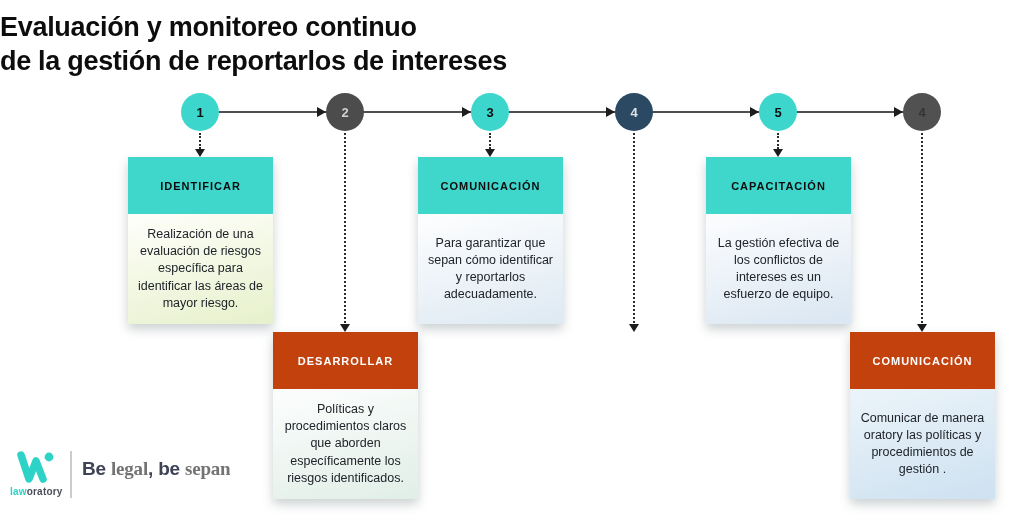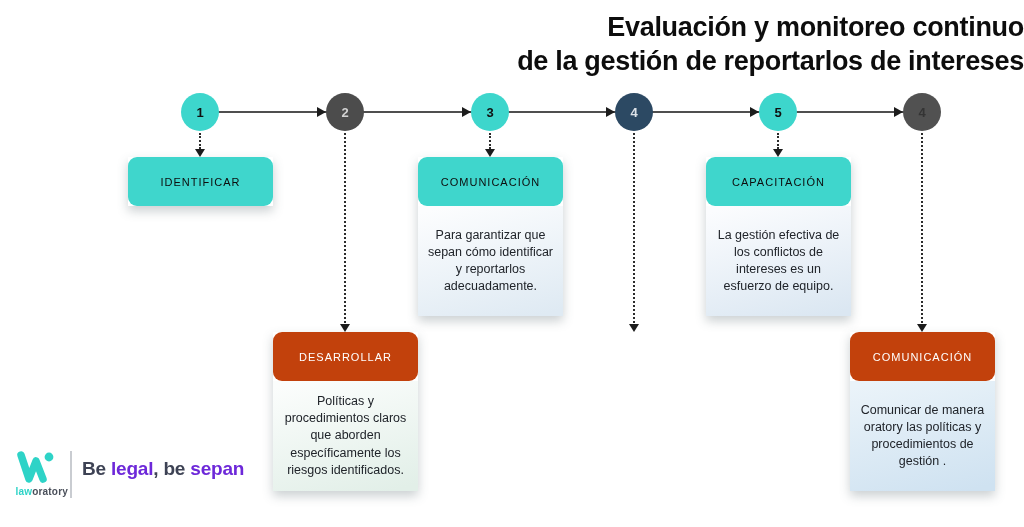--- a/index.html
+++ b/index.html
@@ -5,21 +5,21 @@
   * { margin:0; padding:0; box-sizing:border-box; }
   html,body { background:#ffffff; }
   body { font-family:"Liberation Sans","DejaVu Sans",sans-serif; }
   .canvas {
     position:relative; width:1024px; height:527px; background:#ffffff; overflow:hidden;
   }
 
   
   .title {
     position:absolute; top:10px; left:0; width:100%;
-    text-align:right; font-weight:800; color:#0d0d0d;
+    text-align:left; font-weight:800; color:#0d0d0d;
     font-size:27px; line-height:34px; letter-spacing:-0.3px;
   }
 
   
   .hline { position:absolute; top:111px; left:200px; width:722px; height:2px; background:#4f4f4f; }
   .arrow-right {
     position:absolute; top:107px; width:0; height:0;
     border-top:5px solid transparent; border-bottom:5px solid transparent;
     border-left:9px solid #1c1c1c;
   }
@@ -51,46 +51,46 @@
 
   
   .card {
     position:absolute; width:145px;
     box-shadow:0 5px 10px rgba(70,85,95,0.28);
   }
   .row-top { top:157px; }
   .row-bot { top:332px; }
   .p1{left:128px}.p2{left:273px}.p3{left:418px}.p4{left:562px}.p5{left:706px}.p6{left:850px}
   .card-header {
-    height:49px; display:flex; align-items:center; justify-content:center;
-    font-size:11px; font-weight:400; letter-spacing:1px; text-align:center;border-radius:9px;
+    height:57px; display:flex; align-items:center; justify-content:center;
+    font-size:11px; font-weight:700; letter-spacing:1px; text-align:center;
   }
   .hdr-teal { background:#3fd6cc; color:#0d0d0d; }
   .hdr-dark { background:#c2410c; color:#ffffff; }
   .card-body {
     height:110px; padding:10px 7px; text-align:center;
     font-size:12.5px; line-height:1.38; color:#20242a;
     display:flex; align-items:center; justify-content:center;
   }
   .bg1{ background:linear-gradient(165deg,#fdfef8 5%,#e8f1ce 95%); }
   .bg2{ background:linear-gradient(165deg,#fbfdfc 5%,#e2efe8 95%); }
   .bg3{ background:linear-gradient(165deg,#fcfdfe 5%,#dfeaf3 95%); }
   .bg4{ background:linear-gradient(165deg,#f3f8fb 5%,#cfe1f0 95%); }
   .bg5{ background:linear-gradient(165deg,#fbfcfe 5%,#dbe7f2 95%); }
   .bg6{ background:linear-gradient(165deg,#eaf3f9 5%,#cfe2f1 95%); }
 
   
   .logo-mark { position:absolute; left:16px; top:449px; }
-  .logo-word { position:absolute; left:10px; top:486px; width:58px; text-align:right;
+  .logo-word { position:absolute; left:10px; top:486px; width:58px; text-align:left;
                font-size:10px; font-weight:700; letter-spacing:0.2px; color:#4a4f5a; }
   .logo-word .law { color:#2ed3c7; }
   .logo-divider { position:absolute; left:70px; top:451px; width:2px; height:47px; background:#c9ccd1; }
   .tagline { position:absolute; left:82px; top:458px; font-size:19px; font-weight:800;
              color:#3d4254; letter-spacing:-0.2px; }
-  .tagline .teal { color:#6d28d9; }
+  .tagline .teal { color:#737373;font-family:Liberation Serif, serif; }
 </style>
 </head>
 <body>
 
 <div class="canvas">
 
   <div class="title">
     <div>Evaluación y monitoreo continuo</div>
     <div>de la gestión de reportarlos de intereses</div>
   </div>
@@ -129,20 +129,21 @@
   <div class="vline vbot v6"></div>
   <div class="arrow-down adtop ad1"></div>
   <div class="arrow-down adbot ad2"></div>
   <div class="arrow-down adtop ad3"></div>
   <div class="arrow-down adbot ad4"></div>
   <div class="arrow-down adtop ad5"></div>
   <div class="arrow-down adbot ad6"></div>
 
   <div class="card row-top p1">
     <div class="card-header hdr-teal">IDENTIFICAR</div>
+    <div class="card-body bg1">Realización de una evaluación de riesgos específica para identificar las áreas de mayor riesgo.</div>
   </div>
   <div class="card row-bot p2">
     <div class="card-header hdr-dark">DESARROLLAR</div>
     <div class="card-body bg2">Políticas y procedimientos claros que aborden específicamente los riesgos identificados.</div>
   </div>
   <div class="card row-top p3">
     <div class="card-header hdr-teal">COMUNICACIÓN</div>
     <div class="card-body bg3">Para garantizar que sepan cómo identificar y reportarlos adecuadamente.</div>
   </div>
   <div class="card row-top p5">

